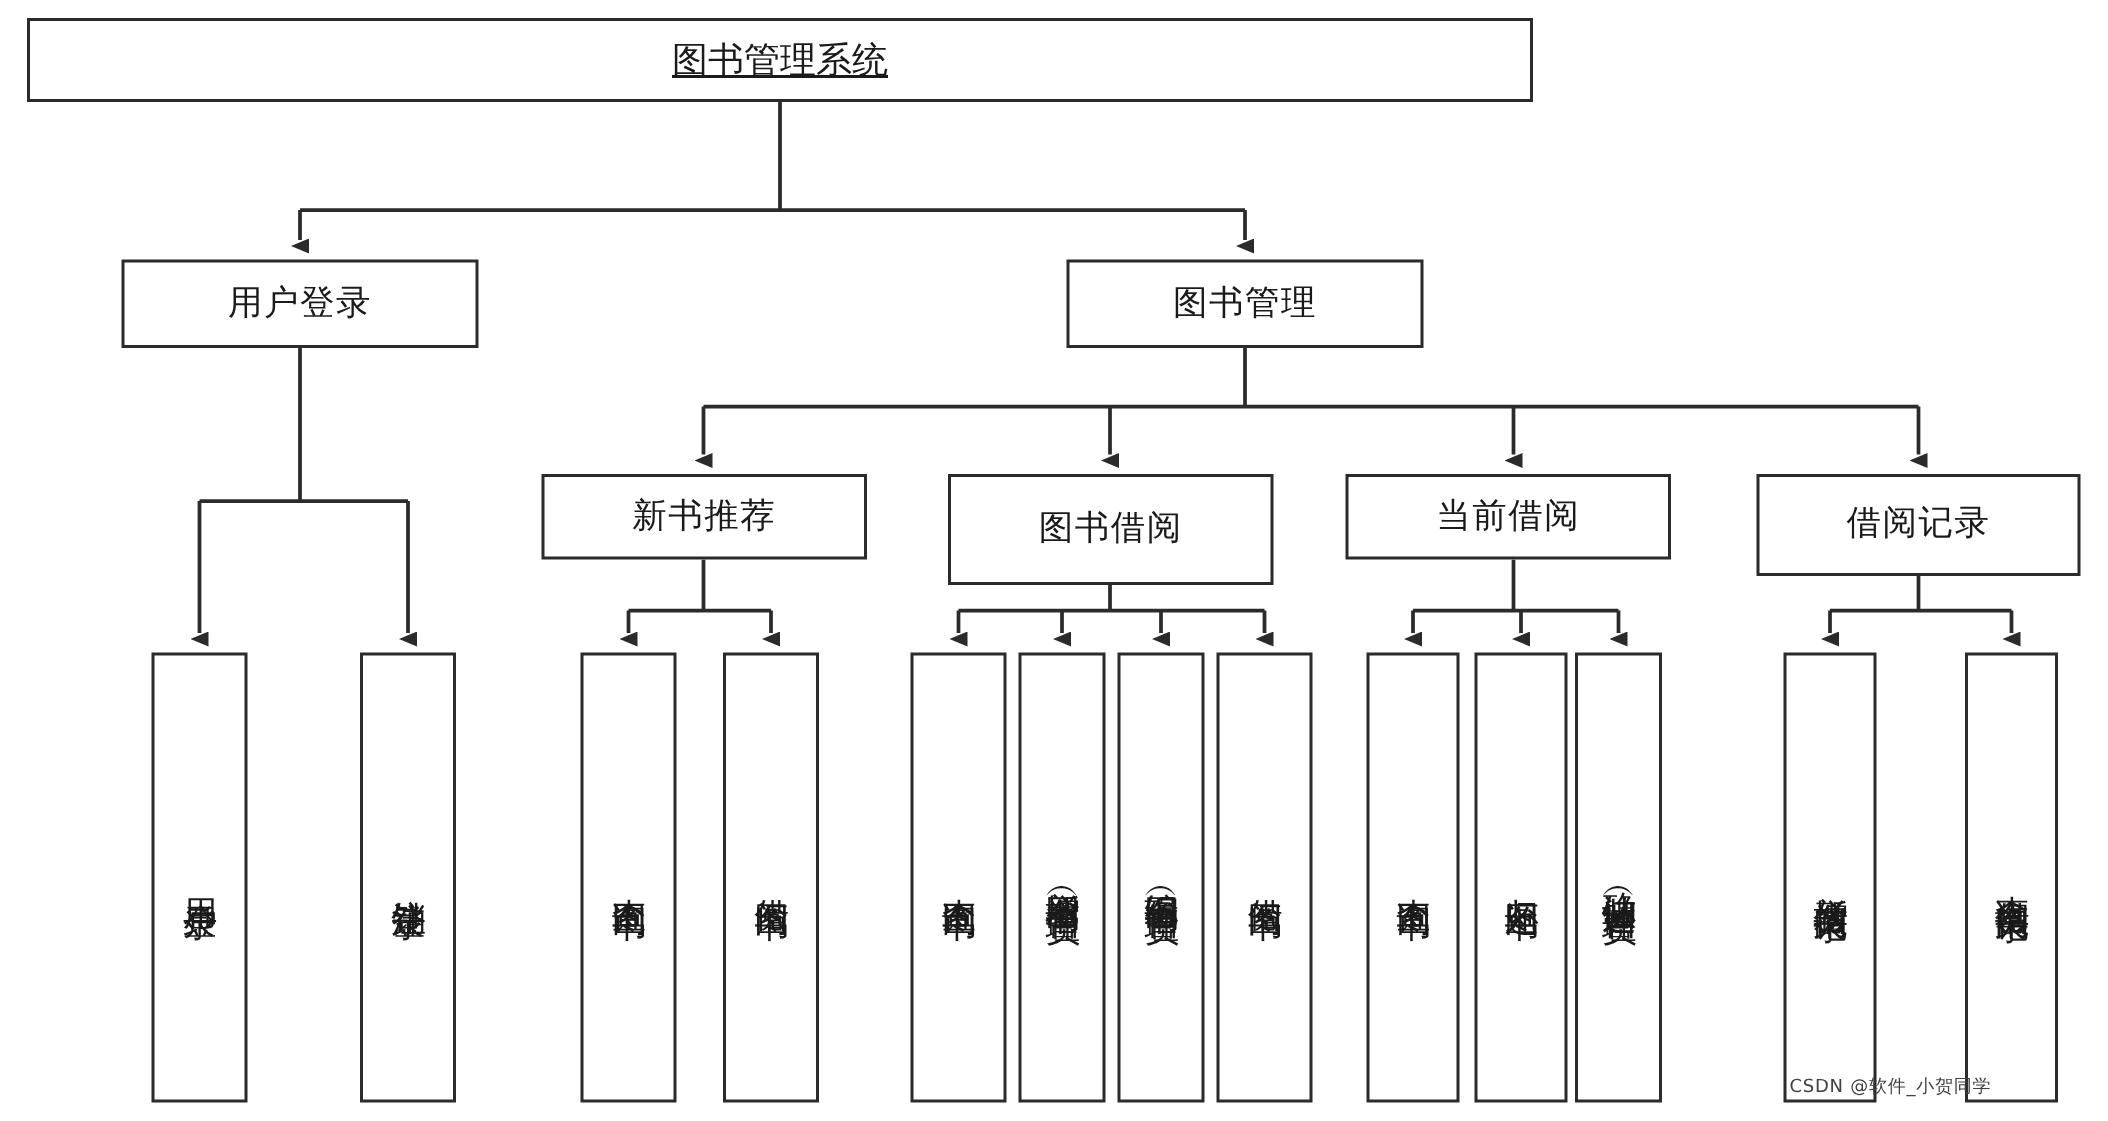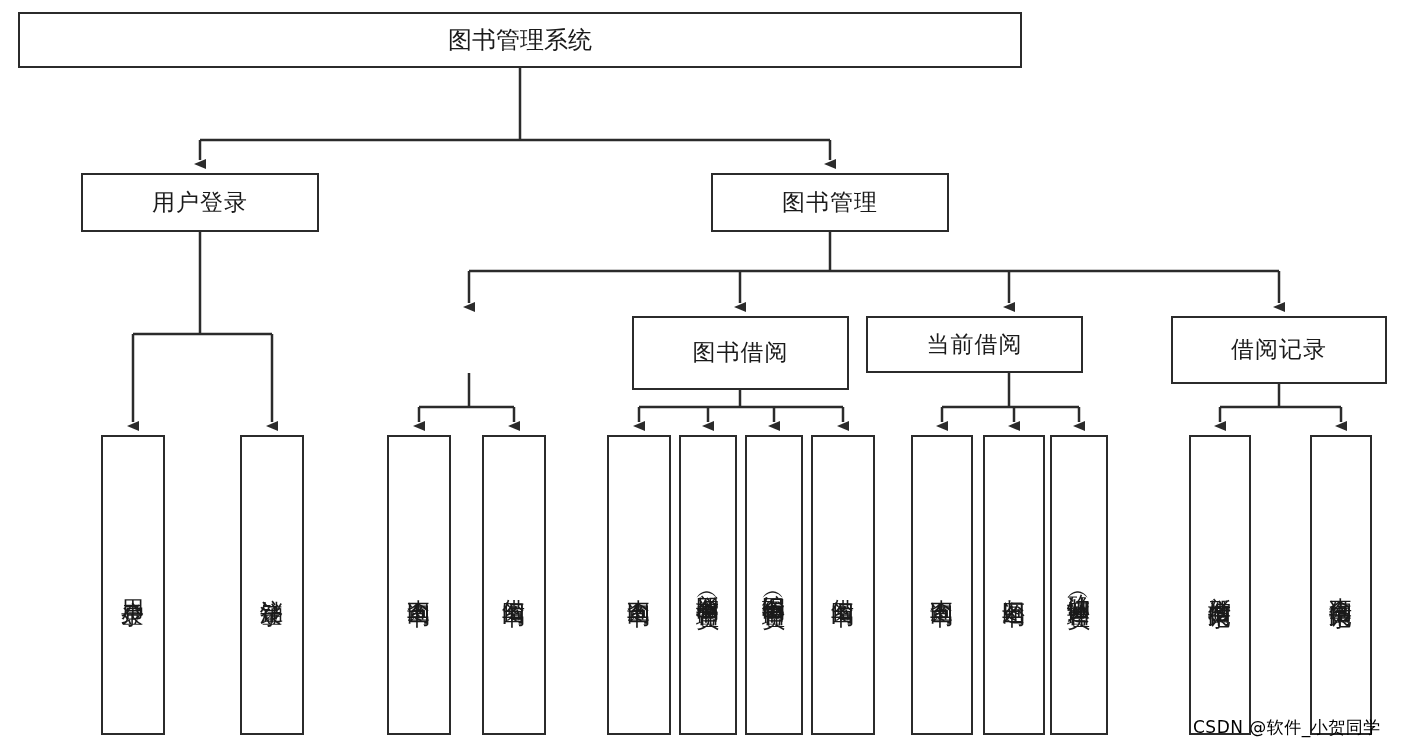--- a/index.html
+++ b/index.html
@@ -54,22 +54,22 @@
     line-height: 1.05;
     white-space: nowrap;
   }
   .node-v .vlabel {
     writing-mode: vertical-rl;
     text-orientation: upright;
     display: block;
   }
   .watermark {
     position: absolute;
-    font-size: 17px;
-    color: #000000;
+    font-size: 12px;
+    color: #404040;
     white-space: nowrap;
     letter-spacing: 0.5px;
   }
 </style>
 </head>
 <body>
 
 <div id="diagram-root">
 
   <svg id="diagram-svg" viewBox="0 0 1405 747" xmlns="http://www.w3.org/2000/svg">
@@ -115,35 +115,38 @@
       <path d="M1014,407 L1014,422" marker-end="url(#arrow)"></path>
       <path d="M1079,407 L1079,422" marker-end="url(#arrow)"></path>
 
       <path d="M1279,373 L1279,407"></path>
       <path d="M1220,407 L1341,407"></path>
       <path d="M1220,407 L1220,422" marker-end="url(#arrow)"></path>
       <path d="M1341,407 L1341,422" marker-end="url(#arrow)"></path>
     </g>
   </svg>
 
-  <div class="node node-root" style="left:18px; top:12px; width:1004px; height:56px;">
+  <div class="node node-root" style="left:18px; top:12px; width:1004px; height:56px;text-decoration:underline;">
     <span>图书管理系统</span>
   </div>
 
   <div class="node node-h" style="left:81px; top:173px; width:238px; height:59px;">
     <span>用户登录</span>
   </div>
   <div class="node node-h" style="left:711px; top:173px; width:238px; height:59px;">
     <span>图书管理</span>
   </div>
 
+  <div class="node node-h" style="left:361px; top:316px; width:217px; height:57px;">
+    <span>新书推荐</span>
+  </div>
   <div class="node node-h" style="left:632px; top:316px; width:217px; height:74px;">
     <span>图书借阅</span>
   </div>
-  <div class="node node-h" style="left:866px; top:316px; width:217px; height:57px;">
+  <div class="node node-h" style="left:897px; top:316px; width:217px; height:57px;">
     <span>当前借阅</span>
   </div>
   <div class="node node-h" style="left:1171px; top:316px; width:216px; height:68px;">
     <span>借阅记录</span>
   </div>
 
   <div class="node node-v" style="left:101px; top:435px; width:64px; height:300px;">
     <span class="vlabel">用户登录</span>
   </div>
   <div class="node node-v" style="left:240px; top:435px; width:64px; height:300px;">

